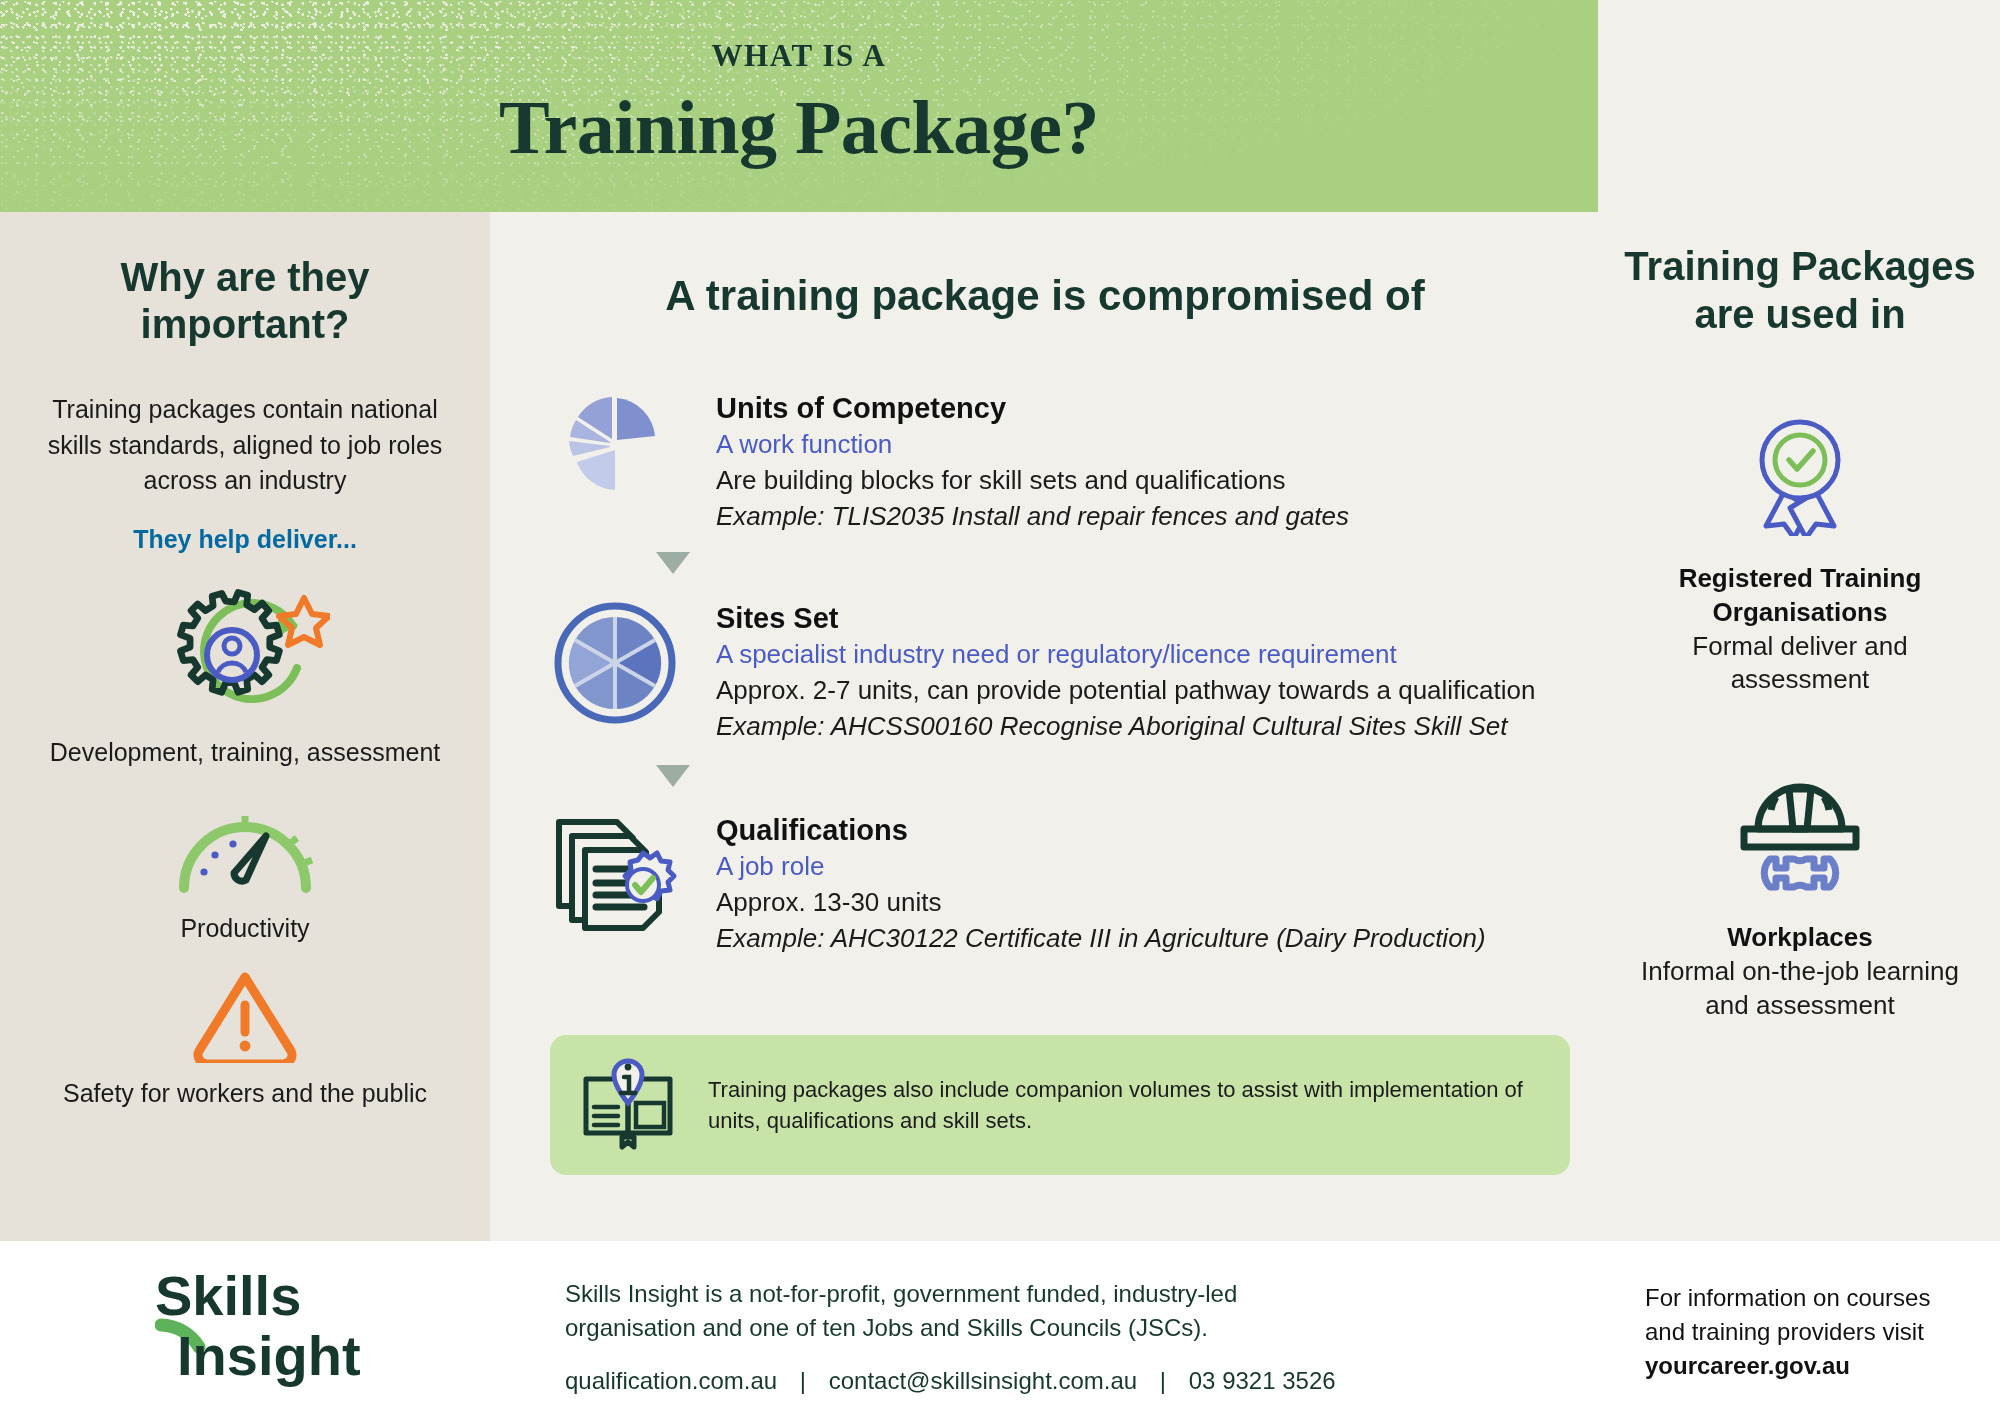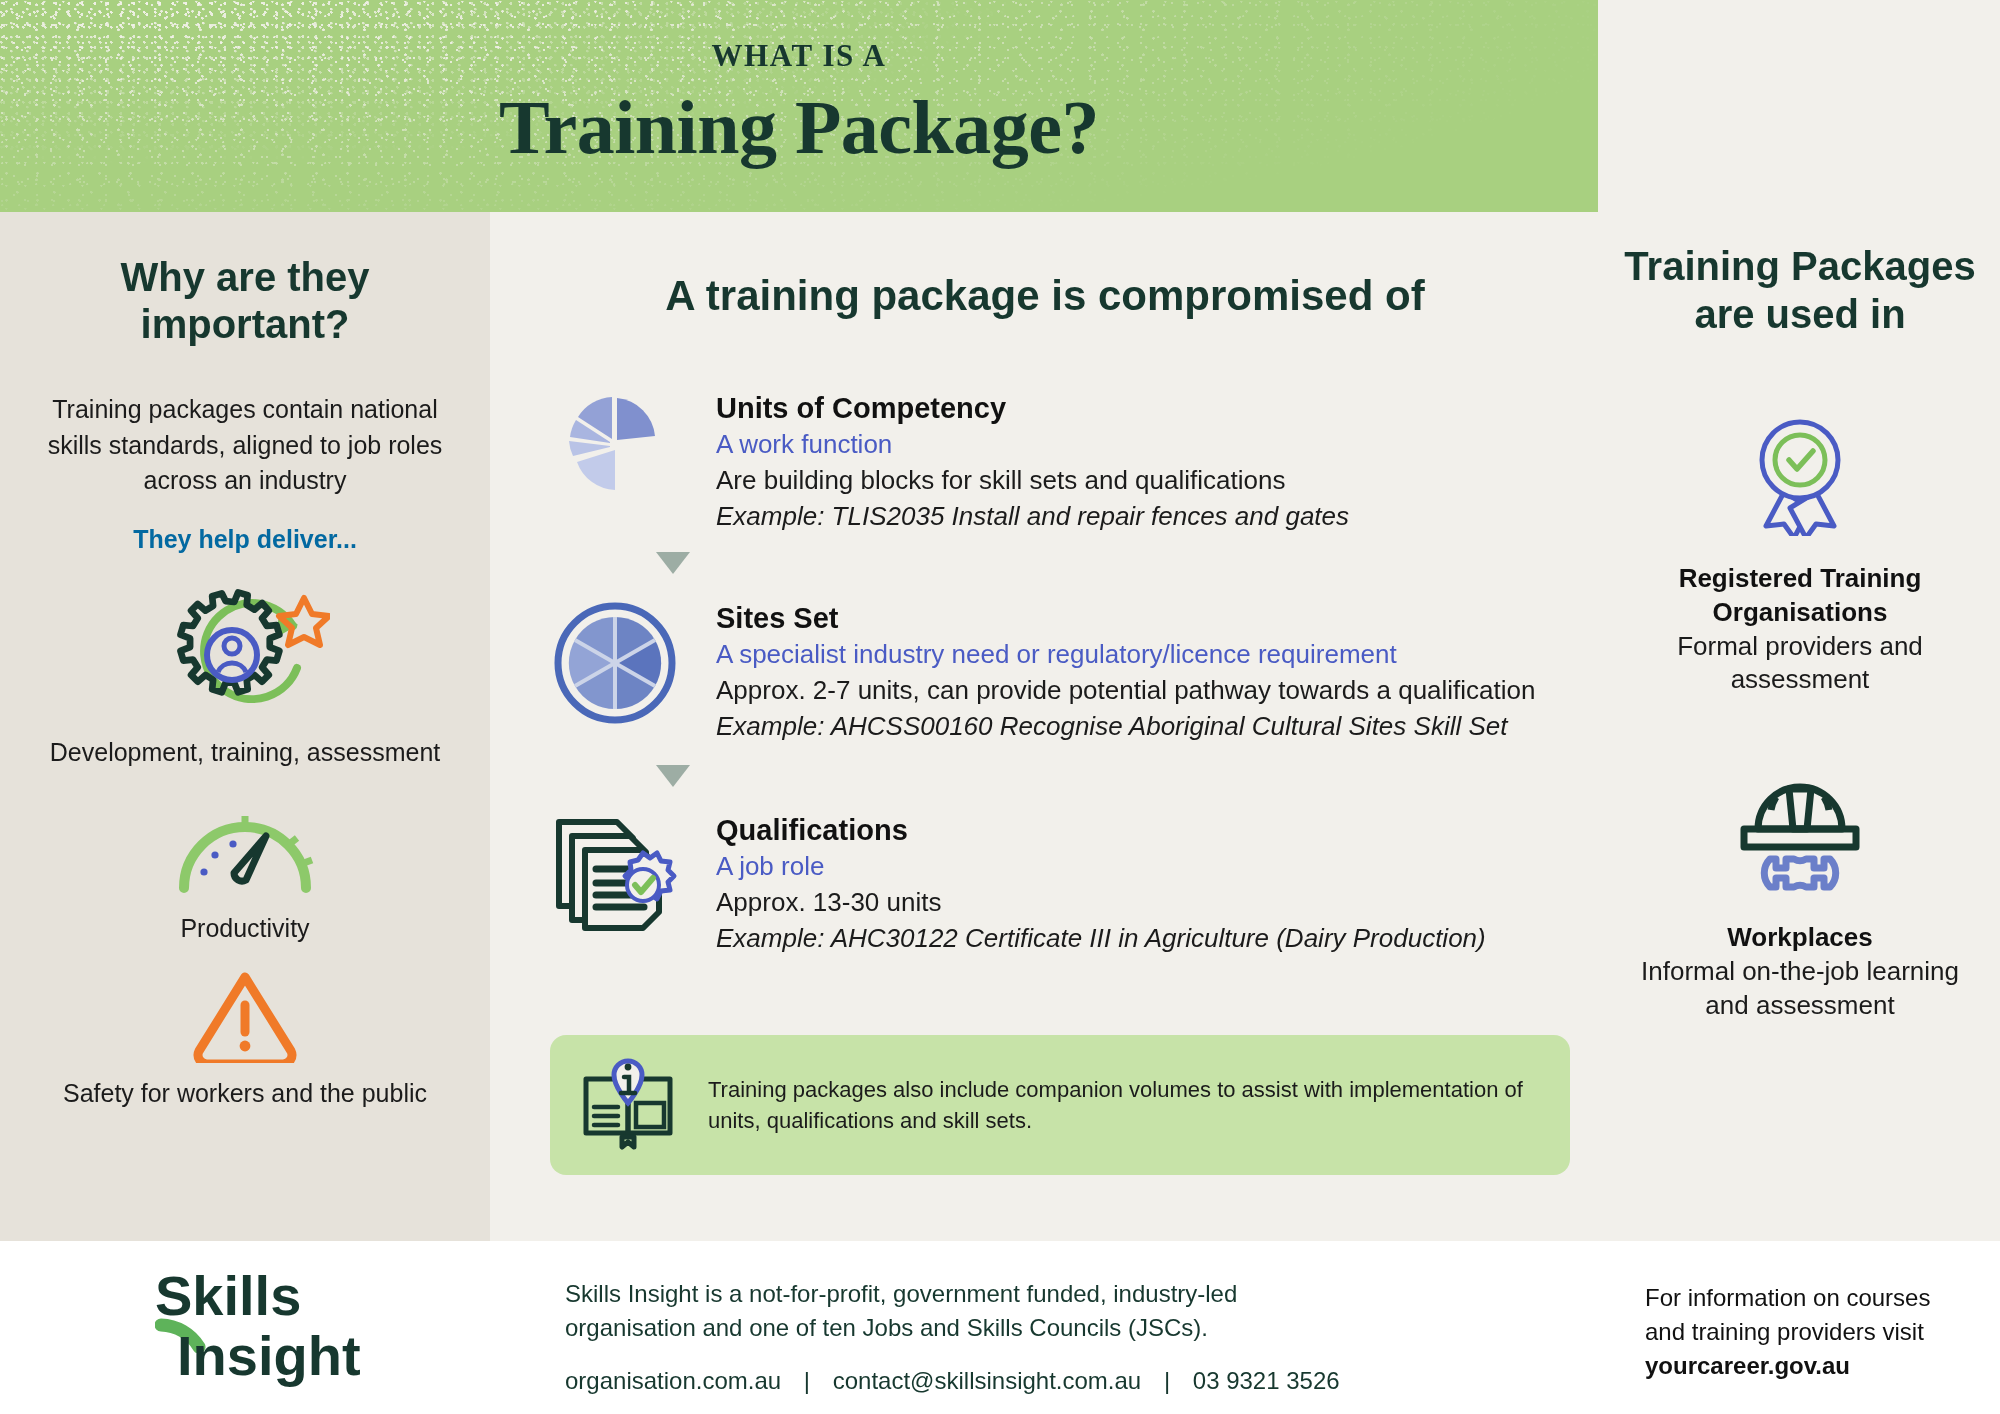--- a/index.html
+++ b/index.html
@@ -458,21 +458,21 @@
       <span class="ico">
         <svg width="120" height="124" viewBox="0 0 120 124">
           <path d="M44 80 L26 114 l18 -2 10 14 16 -30 Z" fill="#f2f0eb" stroke="#4a5bc4" stroke-width="5" stroke-linejoin="round"></path>
           <path d="M76 80 L94 114 l-18 -2 -10 14 -16 -30 Z" fill="#f2f0eb" stroke="#4a5bc4" stroke-width="5" stroke-linejoin="round"></path>
           <circle cx="60" cy="48" r="38" fill="#f2f0eb" stroke="#4a5bc4" stroke-width="5"></circle>
           <circle cx="60" cy="48" r="25" fill="none" stroke="#7cbf59" stroke-width="5"></circle>
           <path d="M49 48 l8 9 16 -18" fill="none" stroke="#7cbf59" stroke-width="5.5" stroke-linecap="round" stroke-linejoin="round"></path>
         </svg>
       </span>
       <div class="r-h">Registered Training Organisations</div>
-      <div class="r-b">Formal providers and assessment</div>
+      <div class="r-b">Formal deliver and assessment</div>
     </div>
 
     <div class="right-item" id="ri-wkp">
       <span class="ico">
         <svg width="140" height="128" viewBox="0 0 140 128">
 
           <g fill="none" stroke="#17382f" stroke-width="7" stroke-linejoin="round">
             <path d="M28 62 a42 42 0 0 1 84 0 Z"></path>
             <rect x="14" y="62" width="112" height="18"></rect>
             <path d="M59 22 h22 l-4 40 h-14 Z"></path>
@@ -495,21 +495,21 @@
       <svg width="250" height="118" viewBox="0 0 250 118">
         <text x="0" y="46" font-family="Liberation Sans, sans-serif" font-size="56" font-weight="bold" fill="#17382f" id="logo-l1">Skills</text>
         <path d="M6 56 a46 46 0 0 1 38 22" fill="none" stroke="#5eb35a" stroke-width="13" stroke-linecap="round"></path>
         <text x="22" y="106" font-family="Liberation Sans, sans-serif" font-size="56" font-weight="bold" fill="#17382f" id="logo-l2">Insight</text>
       </svg>
     </div>
 
     <div class="foot-mid">
       <div class="fm-1">Skills Insight is a not-for-profit, government funded, industry-led organisation and one of ten Jobs and Skills Councils (JSCs).</div>
       <div class="fm-2">
-        <span>organisation.com.au</span>
+        <span>qualification.com.au</span>
         <span class="sep">|</span>
         <span>contact@skillsinsight.com.au</span>
         <span class="sep">|</span>
         <span>03 9321 3526</span>
       </div>
     </div>
 
     <div class="foot-right">
       <span>For information on courses and training providers visit</span><br>
       <b>yourcareer.gov.au</b>

